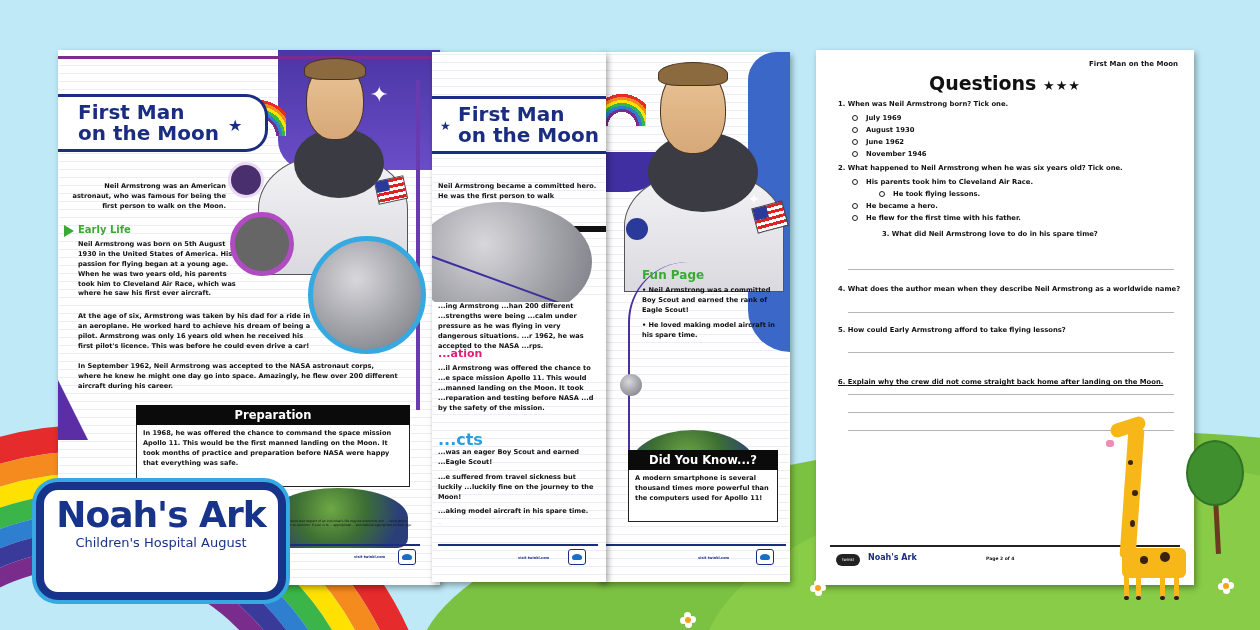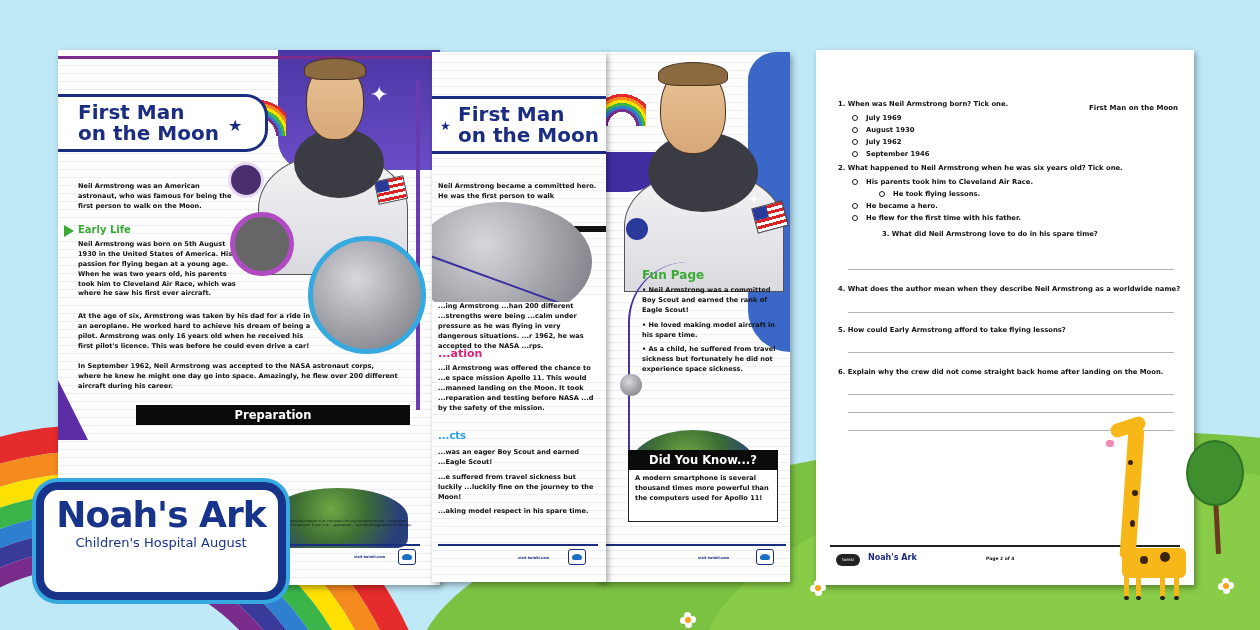--- a/index.html
+++ b/index.html
@@ -60,21 +60,21 @@
   .sheet2 .title-box { left: 0; top: 44px; width: 174px; height: 58px; font-size: 20px; padding: 5px 0 0 26px; }
 
   .body-text {
     position: absolute; font-size: 6.6px; line-height: 1.5; font-weight: bold;
     font-family: "DejaVu Sans", sans-serif; color: #111;
   }
   .body-text p { margin-bottom: 5px; }
 
   .h-green { color: #3aaa35; font-weight: bold; font-size: 10px; }
   .h-pink { color: #e11d74; font-weight: bold; font-size: 11px; }
-  .h-blue { color: #2b9de0; font-weight: bold; font-size: 10px; }
+  .h-blue { color: #2b9de0; font-weight: bold; font-size: 16px; }
 
   .black-box-title {
     position: absolute; background: #0b0b0b; color: #fff; font-weight: bold;
     text-align: center; font-size: 11.5px; line-height: 20px;
   }
   .black-box-body {
     position: absolute; background: #fff; border: 1px solid #222; border-top: none;
     font-size: 6.6px; line-height: 1.5; font-weight: bold; padding: 4px 6px;
   }
 
@@ -119,21 +119,21 @@
     border: 1px solid #444;
   }
   .flag::before { content:""; position:absolute; left:0; top:0; width:45%; height:50%; background:#2a3a9a; }
 
   .mini-rainbow { position: absolute; border-radius: 50% 50% 0 0; }
 
   .star { position: absolute; color: #1a2d80; font-size: 16px; line-height: 1; }
   .sparkle { position: absolute; color: #fff; font-size: 22px; line-height: 1; }
 
   
-  .q-header-right { position: absolute; right: 16px; top: 10px; font-size: 7px; font-weight: bold; margin-top: 44px; }
+  .q-header-right { position: absolute; right: 16px; top: 10px; font-size: 7px; font-weight: bold; }
   .q-title { position: absolute; left: 0; right: 0; top: 22px; text-align: center; font-size: 19px; font-weight: bold; }
   .q-title .stars { font-size: 13px; letter-spacing: 1px; }
   .q-item { position: absolute; left: 22px; font-size: 6.8px; font-weight: bold; }
   .q-opt { position: absolute; left: 36px; font-size: 6.8px; font-weight: bold; display: flex; align-items: center; }
   .radio { display: inline-block; width: 6px; height: 6px; border: 1px solid #222; border-radius: 50%; margin-right: 8px; }
   .ans-line { position: absolute; left: 32px; width: 326px; height: 1px; background: #b5b5b5; }
 
   
   .logo {
     position: absolute; left: 36px; top: 482px; width: 250px; height: 118px;
@@ -189,38 +189,39 @@
   <div class="astro-collar" style="left:236px;top:78px;width:90px;height:70px;"></div>
   <div class="astro-head" style="left:248px;top:12px;width:58px;height:78px;"></div>
   <div class="astro-hair" style="left:246px;top:8px;width:62px;height:22px;"></div>
   <div class="flag" style="left:318px;top:128px;width:30px;height:24px;transform:rotate(-12deg);"></div>
   <div class="sparkle" style="left:312px;top:34px;">✦</div>
 
   <div class="circle" style="left:170px;top:112px;width:36px;height:36px;background:#4a2f6e;border:3px solid #e9d9f2;"></div>
   <div class="circle" style="left:172px;top:162px;width:64px;height:64px;background:#666;border:5px solid #b04bc2;"></div>
   <div class="circle moon" style="left:250px;top:186px;width:118px;height:118px;border:5px solid #36a9e1;"></div>
 
-  <div class="body-text" style="left:20px;top:132px;width:160px;">Neil Armstrong was an American astronaut, who was famous for being the first person to walk on the Moon.</div>
+  <div class="body-text" style="left:8px;top:132px;width:160px;text-align:right;">Neil Armstrong was an American astronaut, who was famous for being the first person to walk on the Moon.</div>
 
   <div class="abs" style="left:6px;top:175px;width:0;height:0;border-left:10px solid #3aaa35;border-top:6px solid transparent;border-bottom:6px solid transparent;"></div>
   <div class="abs h-green" style="left:20px;top:174px;">Early Life</div>
 
   <div class="body-text" style="left:20px;top:190px;width:160px;">
     <p>Neil Armstrong was born on 5th August 1930 in the United States of America. His passion for flying began at a young age. When he was two years old, his parents took him to Cleveland Air Race, which was where he saw his first ever aircraft.</p>
   </div>
   <div class="body-text" style="left:20px;top:262px;width:236px;">
     <p>At the age of six, Armstrong was taken by his dad for a ride in an aeroplane. He worked hard to achieve his dream of being a pilot. Armstrong was only 16 years old when he received his first pilot's licence. This was before he could even drive a car!</p>
   </div>
   <div class="body-text" style="left:20px;top:312px;width:320px;">
     <p>In September 1962, Neil Armstrong was accepted to the NASA astronaut corps, where he knew he might one day go into space. Amazingly, he flew over 200 different aircraft during his career.</p>
   </div>
 
   <div class="abs" style="left:0;top:330px;width:0;height:0;border-bottom:60px solid #5b2ea6;border-right:30px solid transparent;"></div>
 
   <div class="black-box-title" style="left:78px;top:355px;width:274px;height:20px;">Preparation</div>
+  <div class="black-box-body" style="left:78px;top:375px;width:274px;height:62px;">In 1968, he was offered the chance to command the space mission Apollo 11. This would be the first manned landing on the Moon. It took months of practice and preparation before NASA were happy that everything was safe.</div>
 
   <div class="circle earth" style="left:210px;top:438px;width:140px;height:60px;border-radius:50% 50% 10px 10px;"></div>
   <div class="footer-small" style="left:226px;top:470px;width:130px;">... ensure that respect of an individual's life may be overcome and ... rising above them to summon. If your is to ... appropriate ... and website appropriate to their age.</div>
   <div class="footer-line" style="left:226px;top:494px;width:136px;"></div>
   <div class="footer-label" style="left:296px;top:505px;">visit twinkl.com</div>
   <div class="footer-logo" style="left:340px;top:499px;"></div>
 </div>
 
 <div class="sheet sheet3 wavy">
   <div class="abs" style="left:150px;top:0;width:42px;height:300px;background:#3a67c8;border-radius:40px 0 0 60px;"></div>
@@ -234,21 +235,20 @@
   <div class="flag" style="left:156px;top:152px;width:32px;height:26px;transform:rotate(-15deg);"></div>
   <div class="circle" style="left:28px;top:166px;width:22px;height:22px;background:#2a3a9a;"></div>
   <div class="sparkle" style="left:150px;top:140px;font-size:14px;">✦</div>
 
   <div class="abs" style="left:30px;top:210px;width:150px;height:190px;border-left:2px solid #4a2fa0;border-radius:60px 0 0 0;"></div>
 
   <div class="abs h-green" style="left:44px;top:216px;font-size:12px;">Fun Page</div>
   <div class="body-text" style="left:44px;top:234px;width:140px;">
     <p>• <span>Neil Armstrong was a committed Boy Scout and earned the rank of Eagle Scout!</span></p>
     <p>• <span>He loved making model aircraft in his spare time.</span></p>
-    <p>• <span>As a child, he suffered from travel sickness but fortunately he did not experience space sickness.</span></p>
   </div>
 
   <div class="circle moon" style="left:22px;top:322px;width:22px;height:22px;"></div>
   <div class="circle earth" style="left:30px;top:378px;width:130px;height:80px;"></div>
 
   <div class="black-box-title" style="left:30px;top:398px;width:150px;height:20px;">Did You Know...?</div>
   <div class="black-box-body" style="left:30px;top:418px;width:150px;height:52px;">A modern smartphone is several thousand times more powerful than the computers used for Apollo 11!</div>
 
   <div class="footer-small" style="left:8px;top:476px;width:180px;">...</div>
   <div class="footer-line" style="left:8px;top:492px;width:180px;"></div>
@@ -267,50 +267,54 @@
   <div class="circle moon" style="left:-20px;top:150px;width:180px;height:120px;border-radius:50%;"></div>
   <div class="abs" style="left:-10px;top:200px;width:200px;height:2px;background:#3a2fa0;transform:rotate(20deg);transform-origin:left;"></div>
   <div class="abs" style="left:0;top:250px;width:174px;height:80px;background:#fff;"></div>
   <div class="body-text" style="left:6px;top:250px;width:160px;">...ing Armstrong ...han 200 different ...strengths were being ...calm under pressure as he was flying in very dangerous situations. ...r 1962, he was accepted to the NASA ...rps.</div>
   <div class="abs h-pink" style="left:6px;top:295px;">...ation</div>
   <div class="body-text" style="left:6px;top:312px;width:160px;">...il Armstrong was offered the chance to ...e space mission Apollo 11. This would ...manned landing on the Moon. It took ...reparation and testing before NASA ...d by the safety of the mission.</div>
   <div class="abs h-blue" style="left:6px;top:378px;">...cts</div>
   <div class="body-text" style="left:6px;top:396px;width:160px;">
     <p>...was an eager Boy Scout and earned ...Eagle Scout!</p>
     <p>...e suffered from travel sickness but luckily ...luckily fine on the journey to the Moon!</p>
-    <p>...aking model respect in his spare time.</p>
+    <p>...aking model aircraft in his spare time.</p>
   </div>
   <div class="footer-small" style="left:6px;top:470px;width:160px;">...</div>
   <div class="footer-line" style="left:6px;top:492px;width:160px;"></div>
   <div class="footer-label" style="left:86px;top:504px;">visit twinkl.com</div>
   <div class="footer-logo" style="left:136px;top:497px;"></div>
 </div>
 
 <div class="sheet sheet4">
   <div class="q-header-right">First Man on the Moon</div>
+  <div class="q-title">
+    <span>Questions</span>
+    <span class="stars">★★★</span>
+  </div>
 
   <div class="q-item" style="top:50px;">
     <span>1.</span>
     <span>When was Neil Armstrong born? Tick one.</span>
   </div>
   <div class="q-opt" style="top:64px;">
       <span class="radio"></span>
       <span>July 1969</span>
     </div>
   <div class="q-opt" style="top:76px;">
       <span class="radio"></span>
       <span>August 1930</span>
     </div>
   <div class="q-opt" style="top:88px;">
       <span class="radio"></span>
-      <span>July 1962</span>
+      <span>June 1962</span>
     </div>
   <div class="q-opt" style="top:100px;">
       <span class="radio"></span>
-      <span>September 1946</span>
+      <span>November 1946</span>
     </div>
 
   <div class="q-item" style="top:114px;">
     <span>2.</span>
     <span>What happened to Neil Armstrong when he was six years old? Tick one.</span>
   </div>
   <div class="q-opt" style="top:128px;">
       <span class="radio"></span>
       <span>His parents took him to Cleveland Air Race.</span>
     </div>
@@ -338,21 +342,21 @@
     <span>What does the author mean when they describe Neil Armstrong as a worldwide name?</span>
   </div>
   <div class="ans-line" style="top:262px;"></div>
 
   <div class="q-item" style="top:276px;">
     <span>5.</span>
     <span>How could Early Armstrong afford to take flying lessons?</span>
   </div>
   <div class="ans-line" style="top:302px;"></div>
 
-  <div class="q-item" style="top:318px;">
+  <div class="q-item" style="top:328px;text-decoration:underline;">
     <span>6.</span>
     <span>Explain why the crew did not come straight back home after landing on the Moon.</span>
   </div>
   <div class="ans-line" style="top:344px;"></div>
   <div class="ans-line" style="top:362px;"></div>
   <div class="ans-line" style="top:380px;"></div>
 
   <div class="abs" style="left:14px;top:495px;width:350px;height:2px;background:#222;"></div>
   <div class="abs" style="left:20px;top:504px;width:24px;height:12px;background:#222;border-radius:6px;color:#fff;font-size:4px;text-align:center;line-height:12px;">twinkl</div>
   <div class="abs" style="left:52px;top:503px;font-size:8px;font-weight:bold;color:#1a2d80;">Noah's Ark</div>

